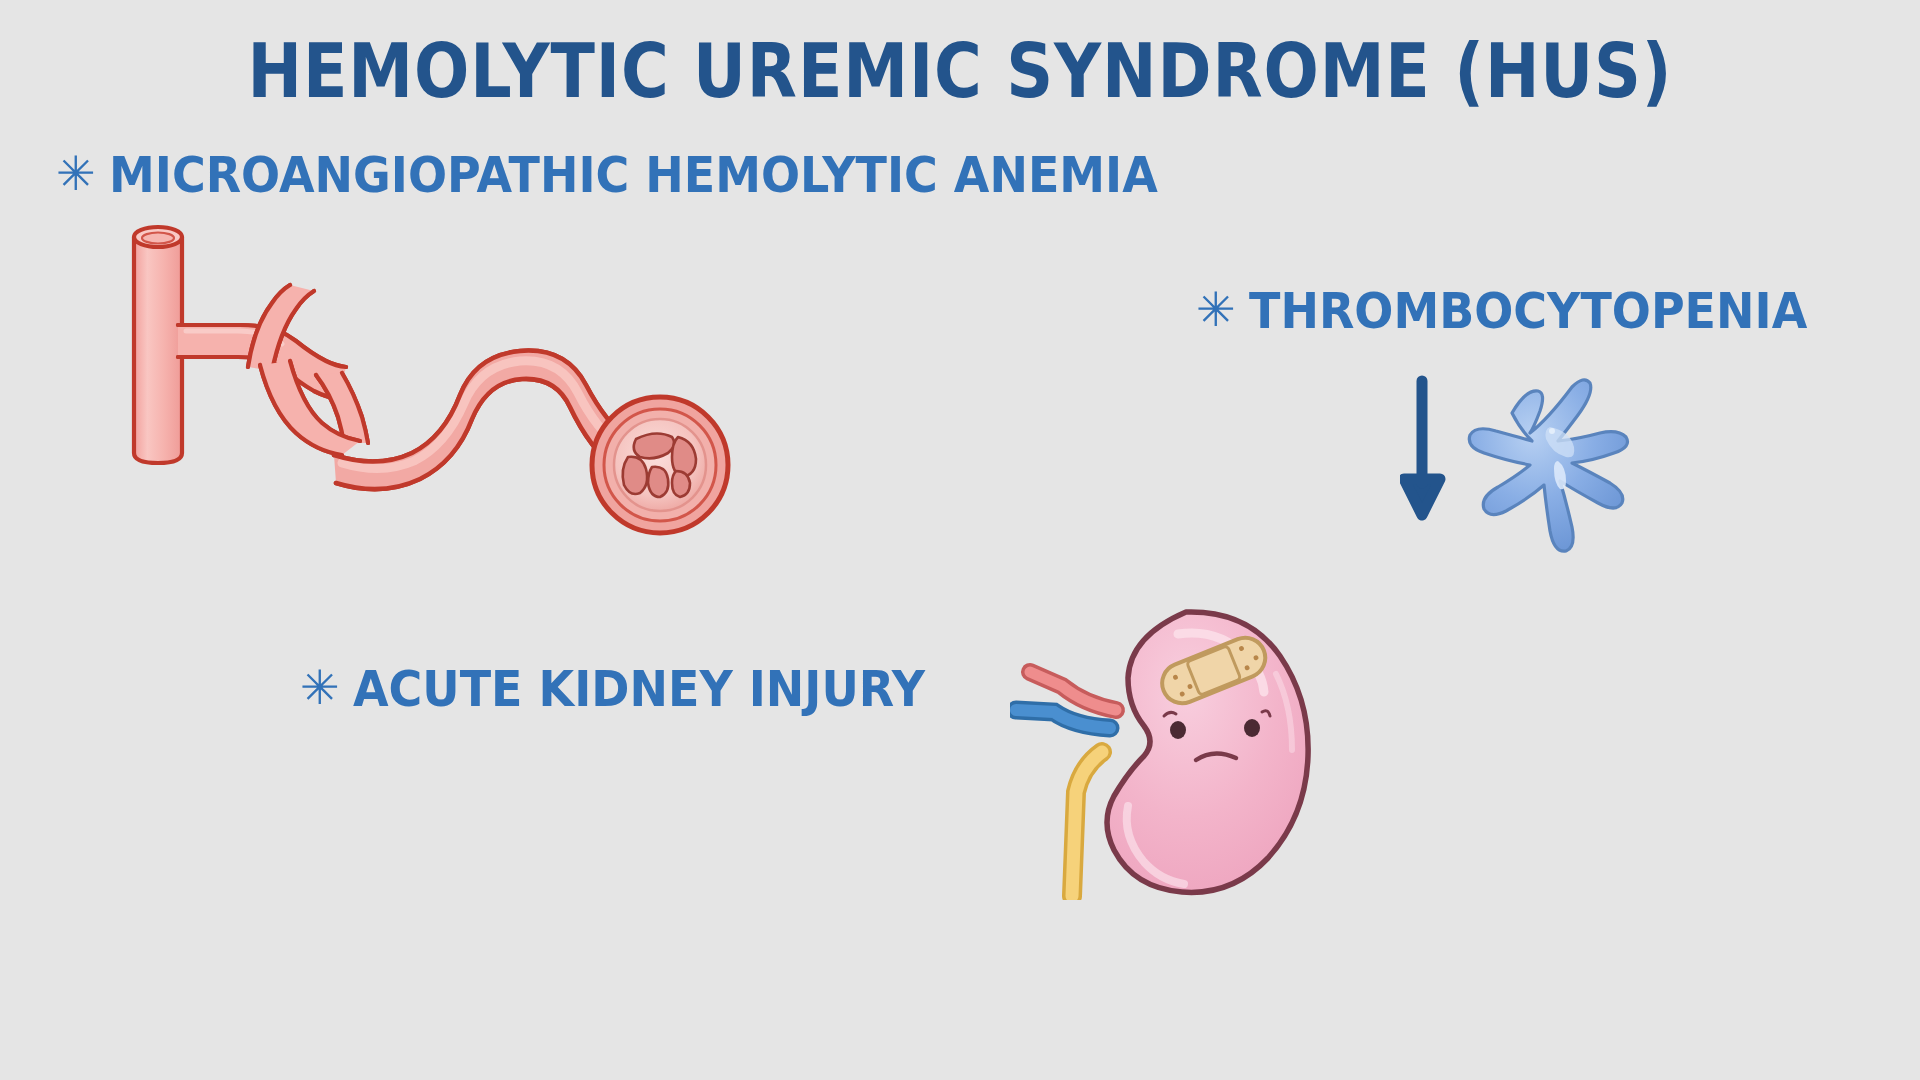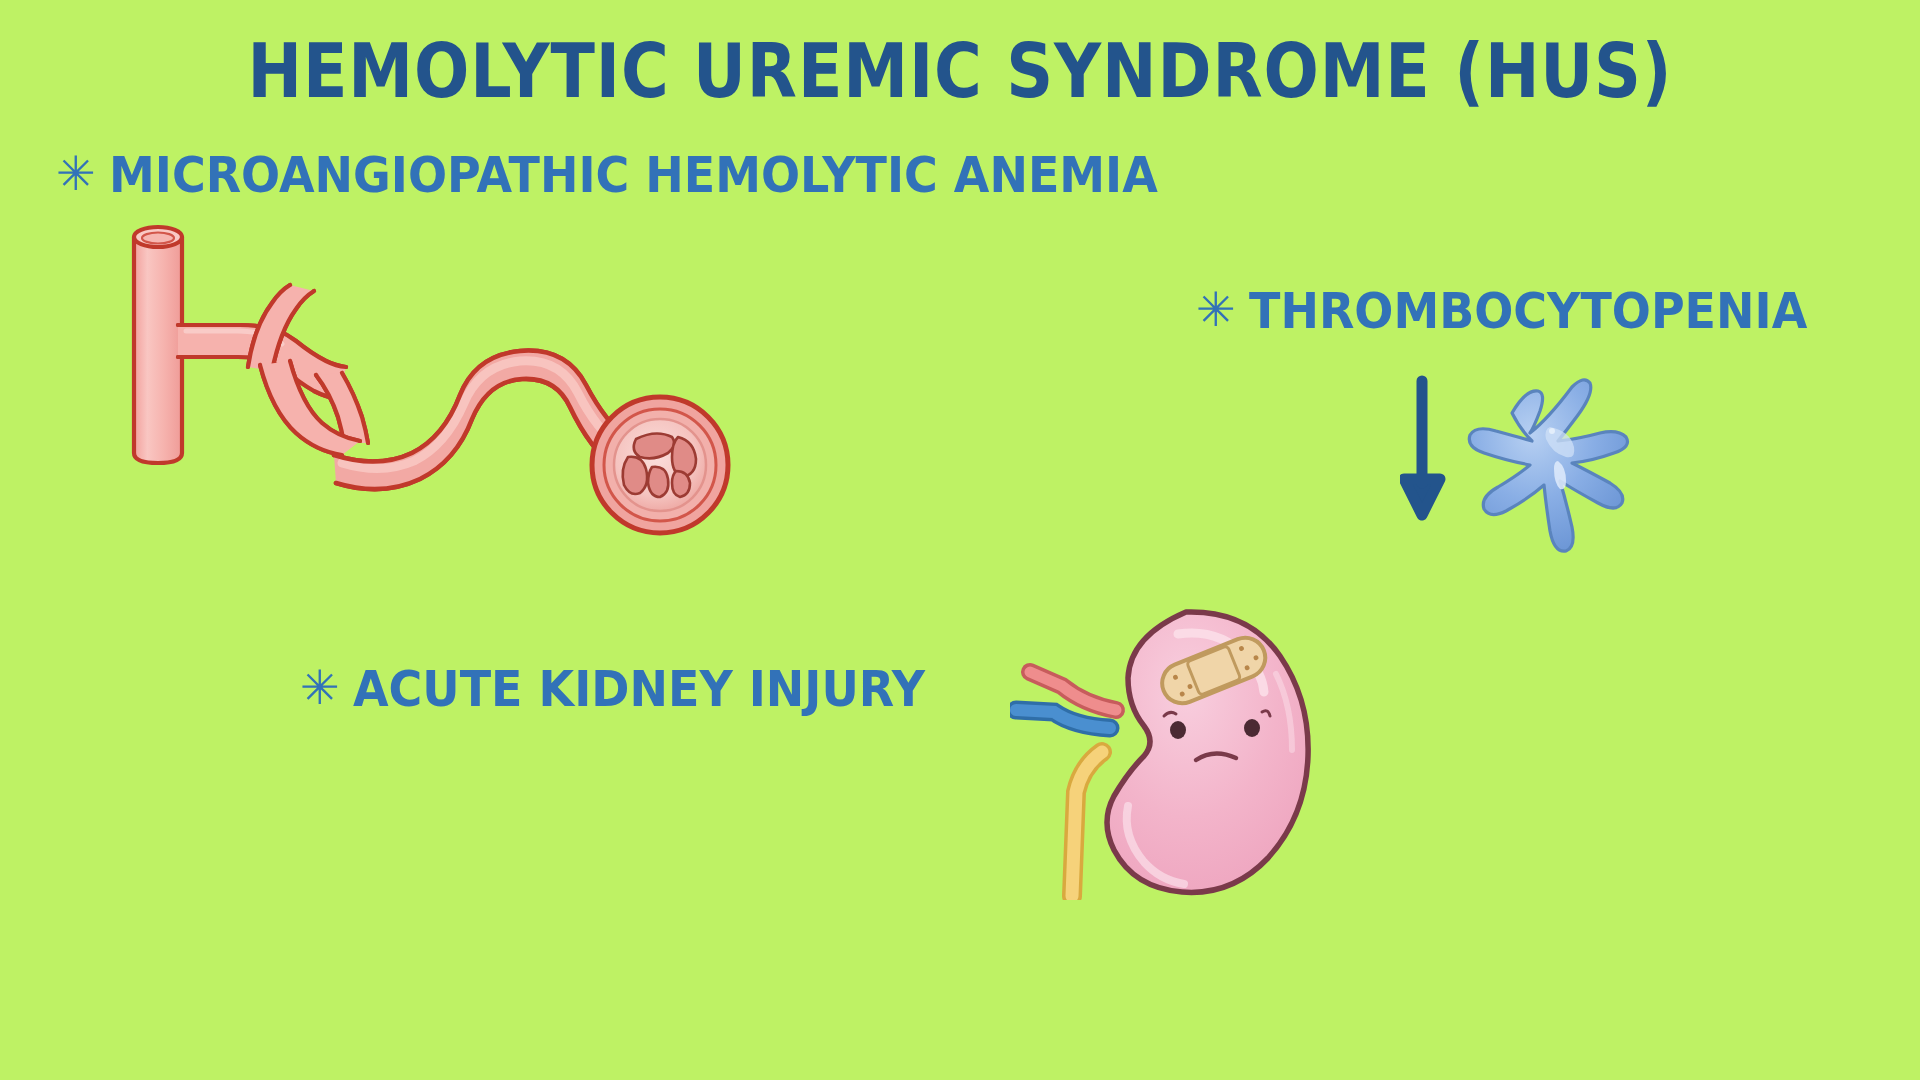--- a/index.html
+++ b/index.html
@@ -3,21 +3,21 @@
 <meta charset="utf-8">
 <style>
   html,body{margin:0;padding:0;}
   body{
     width:1920px;height:1080px;
     background:#ffffff;
     font-family:"DejaVu Sans", sans-serif;
     overflow:hidden;
     position:relative;
   }
-  .canvas{position:relative;width:1920px;height:1080px;background:#bef264;}
+  .canvas{position:relative;width:1920px;height:1080px;background:#e5e5e5;}
 
   
   .title{
     position:absolute;
     left:0;right:0;top:28px;
     text-align:center;
     font-family:"DejaVu Sans", sans-serif;
     font-weight:bold;
     font-size:74px;
     letter-spacing:1px;

